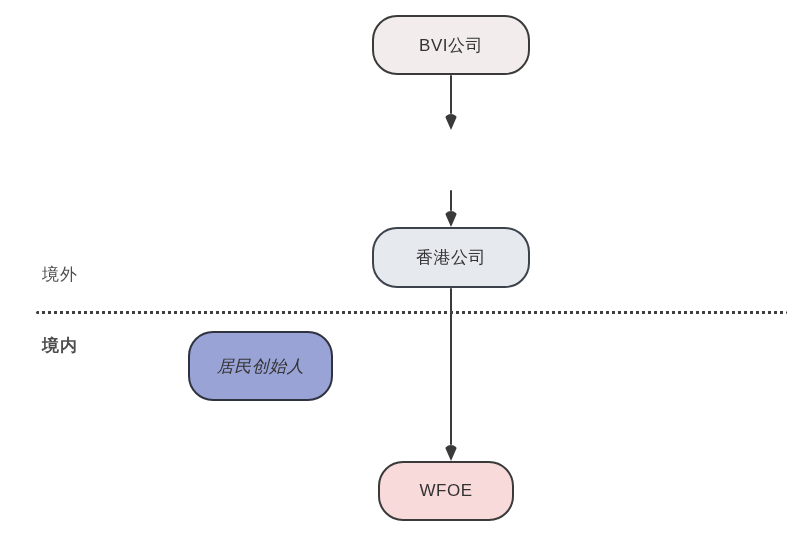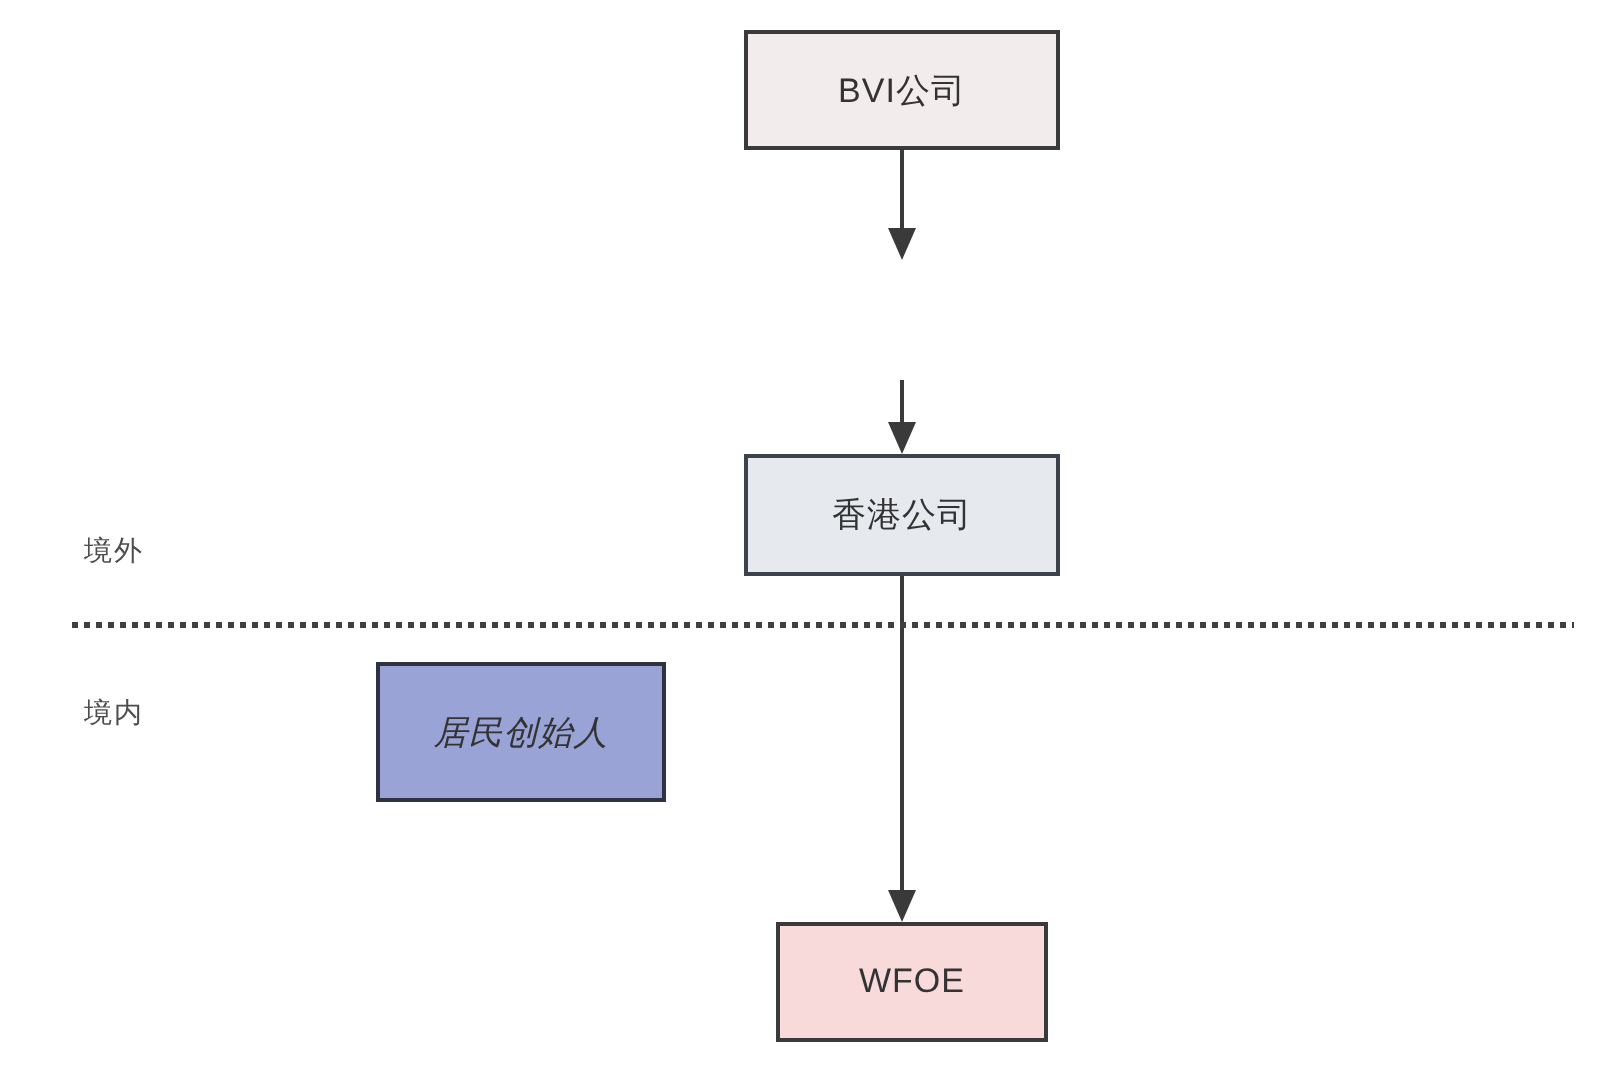--- a/index.html
+++ b/index.html
@@ -1,15 +1,15 @@
 <!DOCTYPE html>
 <html style="--bvi-fill: #f3ecec; --cayman-fill: #f4f4f4; --hongkong-fill: #e6eaee; --wfoe-fill: #f9dada; --founder-fill: #99a3d6; --border: #3a3a3a; --arrow: #3a3a3a; --divider: #3f3f3f; --label-text: #4d4d4d; --box-text: #333333;"><head>
 <meta charset="utf-8">
 <style>
-  * { margin: 0; padding: 0; box-sizing: border-box; }
+  * { margin: 0; padding: 0; box-sizing: border-box; border-radius: 25px; }
   html, body { background: #ffffff; }
   body {
     font-family: "Liberation Sans", "DejaVu Sans", sans-serif;
   }
   .canvas {
     position: relative;
     width: 805px;
     height: 536px;
     background: #ffffff;
     overflow: hidden;
@@ -20,21 +20,21 @@
     align-items: center;
     justify-content: center;
     border: 2px solid var(--border, #3a3a3a);
     color: var(--box-text, #333333);
     font-size: 17px;
     letter-spacing: 0.5px;
   }
   .node-bvi      { left: 372px; top: 15px;  width: 158px; height: 60px; background: var(--bvi-fill); }
   .node-cayman   { left: 372px; top: 130px; width: 158px; height: 60px; background: var(--cayman-fill); }
   .node-hongkong { left: 372px; top: 227px; width: 158px; height: 61px; background: var(--hongkong-fill); border-color: #3c434c; }
-  .node-wfoe     { left: 388px; top: 461px; width: 136px; height: 60px; background: var(--wfoe-fill); }
+  .node-wfoe     { left: 378px; top: 461px; width: 136px; height: 60px; background: var(--wfoe-fill); }
   .node-founder  { left: 188px; top: 331px; width: 145px; height: 70px; background: var(--founder-fill); border-color: #2f3340; font-style: italic; }
 
   .arrow-line {
     position: absolute;
     left: 450px;
     width: 2px;
     background: var(--arrow, #3a3a3a);
   }
   .arrow-head {
     position: absolute;
@@ -62,27 +62,27 @@
       to right,
       var(--divider, #3f3f3f) 0px,
       var(--divider, #3f3f3f) 3px,
       transparent 3px,
       transparent 6px
     );
   }
   .region-label {
     position: absolute;
     left: 42px;
-    font-size: 14px;
+    font-size: 17px;
     color: var(--label-text, #4d4d4d);
     line-height: 20px;
     letter-spacing: 1px;
   }
   .region-offshore { top: 265px; }
-  .region-onshore  { top: 346px; }
+  .region-onshore  { top: 336px; font-weight: bold; }
 </style>
 </head>
 <body>
 
 <div class="canvas">
 
   <div class="node node-bvi">
     <span>BVI公司</span>
   </div>
 

